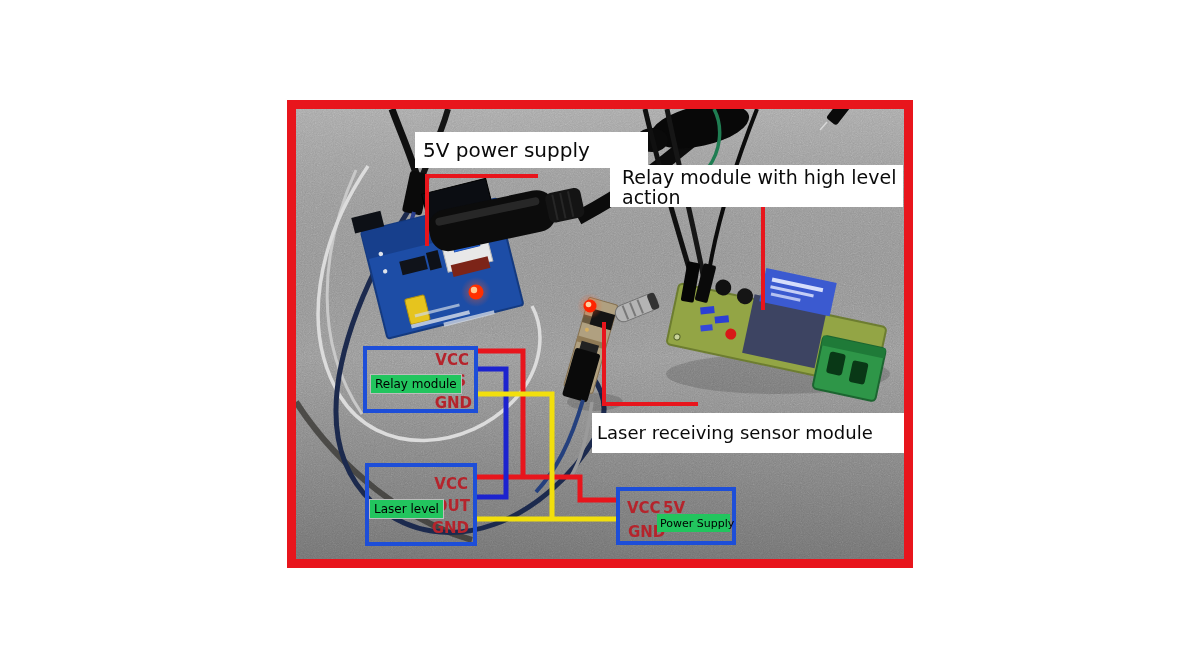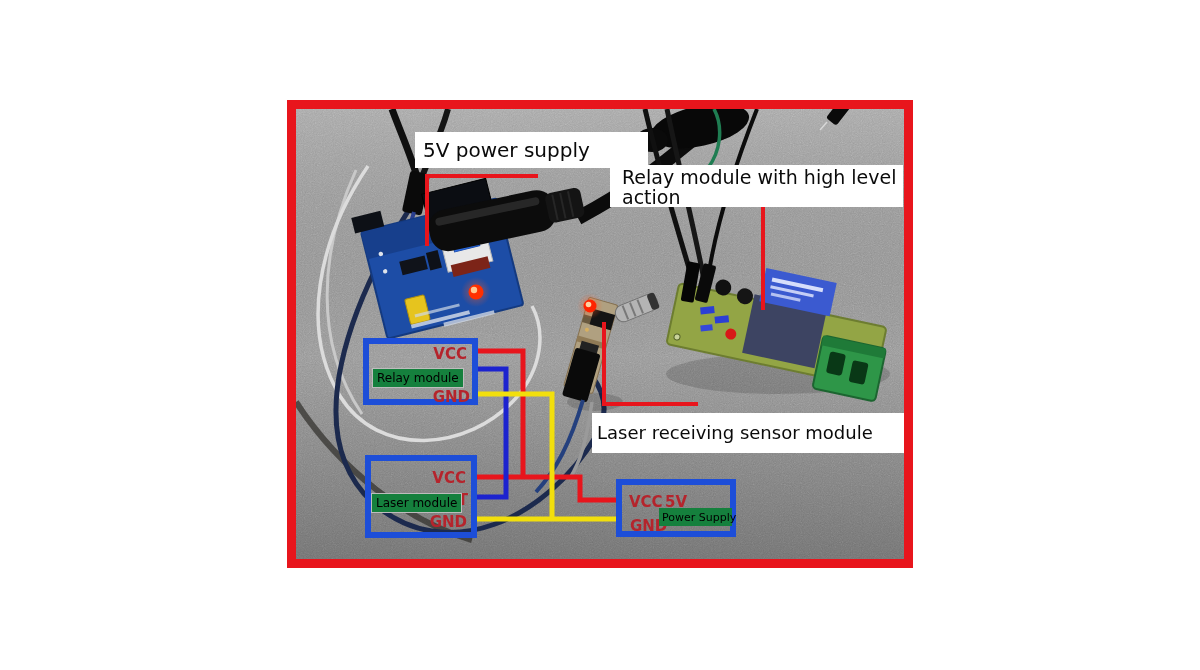--- a/index.html
+++ b/index.html
@@ -12,36 +12,36 @@
   
   .callout{position:absolute;background:#ffffff;color:#0a0a0a;z-index:6;
            font-family:"DejaVu Sans",sans-serif;overflow:hidden;}
   #co-5v{left:415px;top:132px;width:233px;height:36px;font-size:20px;line-height:36px;
          padding-left:8px;box-sizing:border-box;}
   #co-relay{left:610px;top:165px;width:293px;height:42px;font-size:19px;line-height:20px;
             padding:2px 0 0 12px;box-sizing:border-box;}
   #co-laser{left:592px;top:413px;width:312px;height:40px;font-size:18px;line-height:40px;
             padding-left:5px;box-sizing:border-box;}
   
-  .sbox{position:absolute;border:6px solid #1d4ed8;box-sizing:border-box;z-index:5;}
+  .sbox{position:absolute;border:4px solid #1d4ed8;box-sizing:border-box;z-index:5;margin-top:8px;}
   #box-relay{left:363px;top:338px;width:115px;height:67px;}
   #box-laser{left:365px;top:455px;width:112px;height:83px;}
   #box-power{left:616px;top:479px;width:120px;height:58px;}
   .pin{position:absolute;font-weight:bold;font-size:15px;line-height:1.1;color:#b5242c;
        font-family:"DejaVu Sans",sans-serif;}
   #box-relay .p-vcc{top:2px;right:5px;}
   #box-relay .p-s{top:23px;right:8px;}
   #box-relay .p-gnd{top:45px;right:2px;}
   #box-laser .p-vcc{top:9px;right:5px;}
   #box-laser .p-out{top:31px;right:3px;}
   #box-laser .p-gnd{top:53px;right:4px;}
   #box-power .p-vcc{top:9px;left:7px;}
   #box-power .p-5v{top:9px;left:43px;text-align:right;}
   #box-power .p-gnd{top:33px;left:8px;}
-  .mini{position:absolute;background:#15803d;color:#000;border:1px solid #bdbdbd;
+  .mini{position:absolute;background:#22c55e;color:#000;border:1px solid #bdbdbd;
         font-size:12px;line-height:1.2;padding:2px 4px;white-space:nowrap;
         font-family:"DejaVu Sans",sans-serif;}
   #box-relay .mini{left:3px;top:24px;}
   #box-laser .mini{left:0px;top:32px;}
   #box-power .mini{left:37px;top:23px;font-size:11px;border:none;padding:3px 4px 2px 3px;width:66px;}
 </style>
 </head>
 <body>
 
 <div id="canvas">
@@ -210,21 +210,21 @@
     <span class="pin p-vcc">VCC</span>
     <span class="pin p-s">S</span>
     <span class="pin p-gnd">GND</span>
     <span class="mini">Relay module</span>
   </div>
 
   <div class="sbox" id="box-laser">
     <span class="pin p-vcc">VCC</span>
     <span class="pin p-out">OUT</span>
     <span class="pin p-gnd">GND</span>
-    <span class="mini">Laser module</span>
+    <span class="mini">Laser level</span>
   </div>
 
   <div class="sbox" id="box-power">
     <span class="pin p-vcc">VCC</span>
     <span class="pin p-5v">5V</span>
     <span class="pin p-gnd">GND</span>
     <span class="mini">Power Supply</span>
   </div>
 
 </div>

